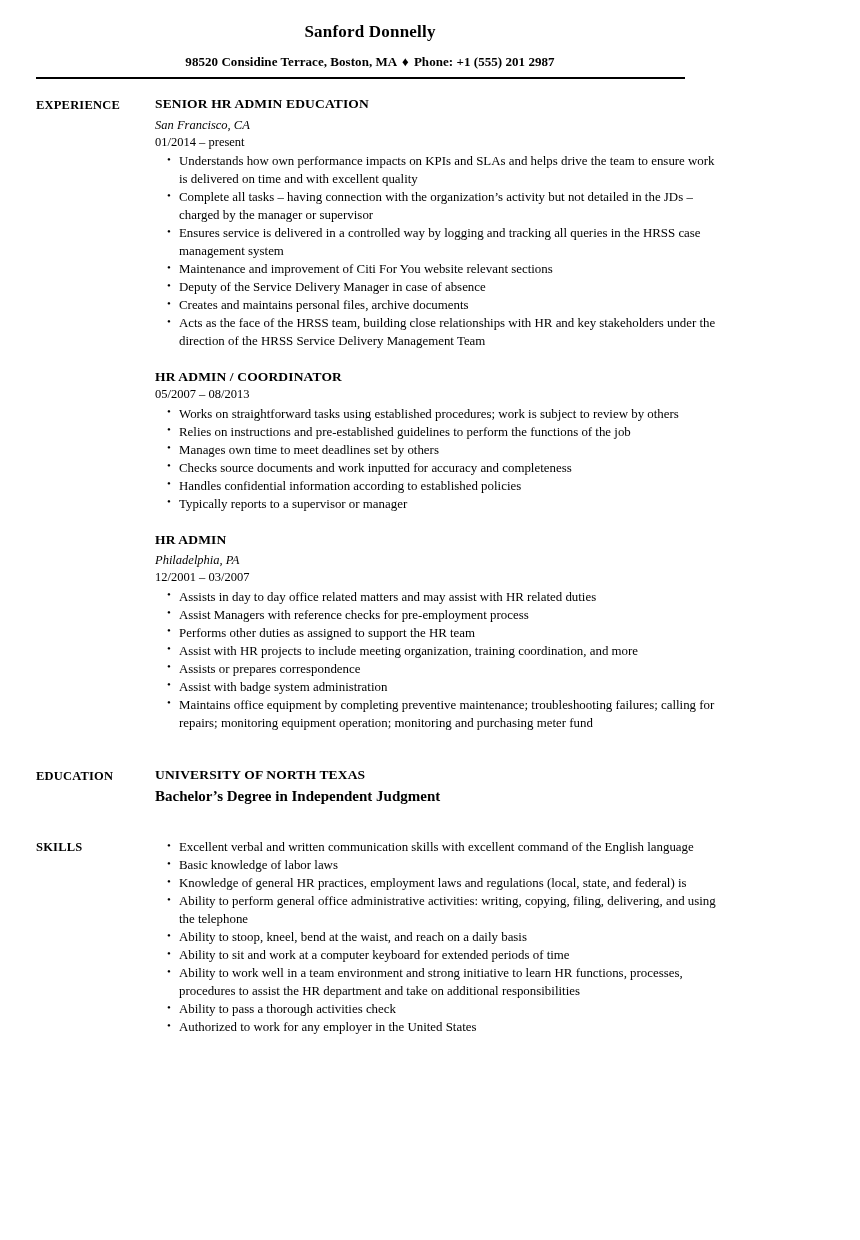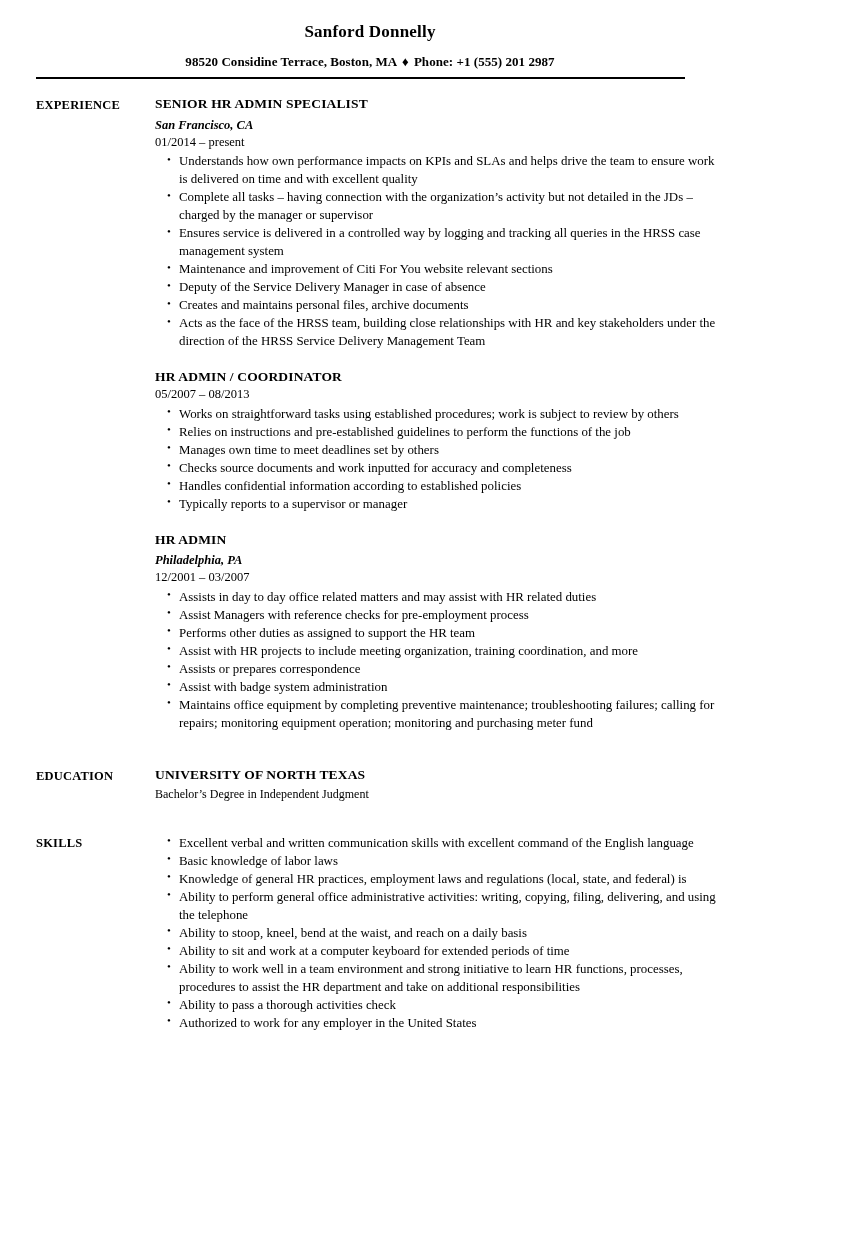--- a/index.html
+++ b/index.html
@@ -80,21 +80,21 @@
   .job + .job { margin-top: 18px; }
 
   .job-title {
     font-size: 13.5px;
     font-weight: bold;
     letter-spacing: 0.15px;
     line-height: 1.35;
   }
   .job-location {
     font-size: 12.5px;
-    font-weight: bold;
+    font-weight: normal;
     font-style: italic;
     line-height: 1.45;
     margin-top: 2px;
   }
   .job-dates {
     font-size: 12.5px;
     line-height: 1.4;
   }
 
   
@@ -120,22 +120,22 @@
   }
 
   
   .edu-school {
     font-size: 13.5px;
     font-weight: bold;
     letter-spacing: 0.15px;
     line-height: 1.4;
   }
   .edu-degree {
-    font-size: 12px;
-    font-weight: normal;
+    font-size: 15px;
+    font-weight: bold;
     line-height: 1.5;
   }
 
   
   .section-skills ul.bullets > li { padding-left: 24px; }
 </style>
 </head>
 <body>
 
 <div class="page">
@@ -148,21 +148,21 @@
       <span>Phone: +1 (555) 201 2987</span>
     </div>
     <hr class="header-rule">
   </div>
 
   <div class="section section-experience">
     <div class="section-label">EXPERIENCE</div>
     <div class="section-body">
 
       <div class="job">
-        <div class="job-title">SENIOR HR ADMIN SPECIALIST</div>
+        <div class="job-title">SENIOR HR ADMIN EDUCATION</div>
         <div class="job-location">San Francisco, CA</div>
         <div class="job-dates">01/2014 – present</div>
         <ul class="bullets">
             <li>Understands how own performance impacts on KPIs and SLAs and helps drive the team to ensure work is delivered on time and with excellent quality</li>
             <li>Complete all tasks – having connection with the organization’s activity but not detailed in the JDs – charged by the manager or supervisor</li>
             <li>Ensures service is delivered in a controlled way by logging and tracking all queries in the HRSS case management system</li>
             <li>Maintenance and improvement of Citi For You website relevant sections</li>
             <li>Deputy of the Service Delivery Manager in case of absence</li>
             <li>Creates and maintains personal files, archive documents</li>
             <li>Acts as the face of the HRSS team, building close relationships with HR and key stakeholders under the direction of the HRSS Service Delivery Management Team</li>

